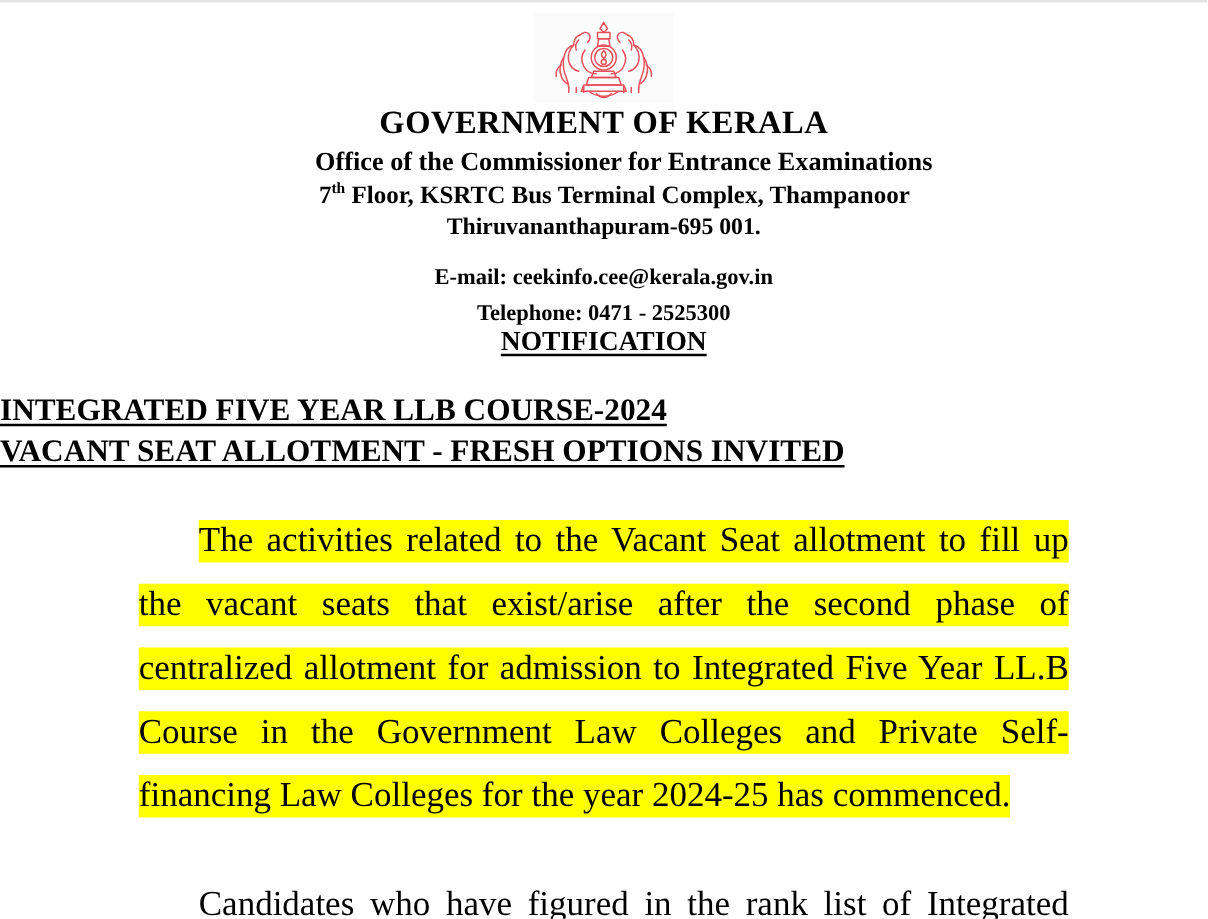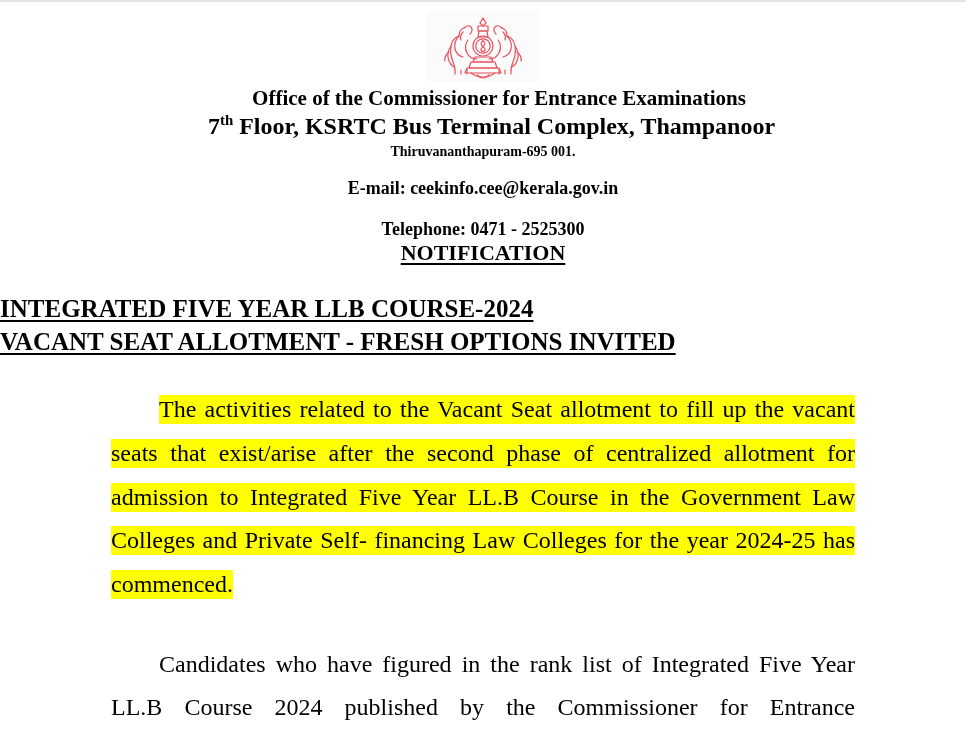--- a/index.html
+++ b/index.html
@@ -50,40 +50,40 @@
     font-size: 26px;
     letter-spacing: 0.4px;
     margin-top: 1px;
   }
   .hdr-office {
     font-size: 21px;
     margin-top: 4px;
     padding-left: 32px;
   }
   .hdr-floor {
-    font-size: 24px;
+    font-size: 20px;
     margin-top: 3px;
     padding-left: 17px;
   }
   .hdr-floor sup {
     font-size: 0.62em;
     vertical-align: super;
     line-height: 0;
   }
   .hdr-city {
-    font-size: 14px;
+    font-size: 19px;
     margin-top: 3px;
   }
   .hdr-email {
     font-size: 18px;
     margin-top: 18px;
   }
   .hdr-phone {
     font-size: 18px;
-    margin-top: 20px;
+    margin-top: 8px;
   }
 
   
   .title-notification {
     text-align: center;
     font-weight: bold;
     font-size: 22px;
     text-decoration: underline;
     text-underline-offset: 3px;
   }
@@ -100,21 +100,21 @@
     text-underline-offset: 3px;
   }
 
   
   .body-area {
     margin: 0 auto;
     width: 744px;
     padding-left: 0;
   }
   p.para {
-    font-size: 24px;
+    font-size: 28px;
     line-height: 1.82;
     text-align: justify;
     text-align-last: left;
     text-indent: 48px;
     margin: 0;
     hyphens: none;
   }
   p.highlight-para {
     margin-top: 30px;
   }
@@ -167,20 +167,21 @@
           <path d="M67 28 c3 4 3 9 1 13 c-2 4 -6 6 -10 6"></path>
           <path d="M72 20 c2 2 3 5 2 8"></path>
 
           <path d="M40 61 c4 3 8 4 12 4 c4 0 8 -1 12 -4"></path>
           <path d="M46 63 c2 2 4 3 6 3 c2 0 4 -1 6 -3"></path>
         </g>
       </svg>
     </div>
   </div>
 
+  <div class="hdr hdr-gov">GOVERNMENT OF KERALA</div>
   <div class="hdr hdr-office">Office of the Commissioner for Entrance Examinations</div>
   <div class="hdr hdr-floor"><span>7</span><sup>th</sup><span> Floor, KSRTC Bus Terminal Complex, Thampanoor</span></div>
   <div class="hdr hdr-city">Thiruvananthapuram-695 001.</div>
   <div class="hdr hdr-email">E-mail: ceekinfo.cee@kerala.gov.in</div>
   <div class="hdr hdr-phone">Telephone: 0471 - 2525300</div>
 
   <div class="title-notification">NOTIFICATION</div>
 
   <div class="title-block">
     <span class="tline">INTEGRATED FIVE YEAR LLB COURSE-2024</span>

